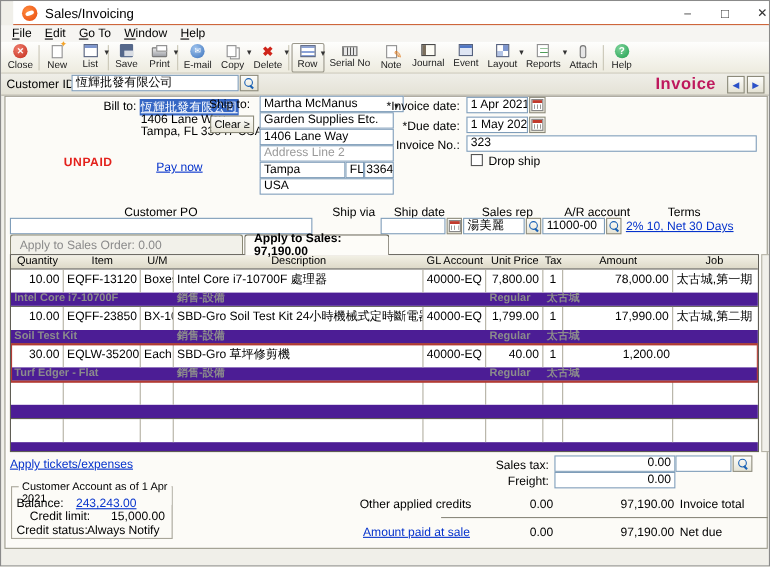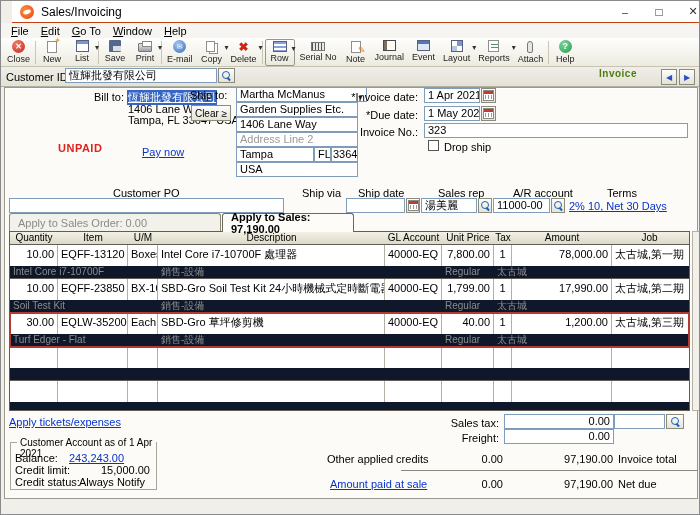--- a/index.html
+++ b/index.html
@@ -52,21 +52,21 @@
   .i-journal{width:13px;height:11px;border:1px solid #4a4a4a;background:linear-gradient(90deg,#7b6f5d 0 3px,#fdfcf5 3px);}
   .i-event{width:13px;height:11px;border:1px solid #55617e;background:linear-gradient(#4f76c4 0 3px,#dfe6f4 3px);}
   .i-layout{width:12px;height:12px;background:conic-gradient(#7d96cf 0 25%,#fff 0 50%,#b3c4e6 0 75%,#fff 0);border:1px solid #55617e;}
   .i-reports{width:11px;height:12px;background:#fff;border:1px solid #8f8f8f;}
   .i-reports::after{content:"";position:absolute;left:2px;top:3px;width:7px;height:6px;background:repeating-linear-gradient(#4f9c57 0 1px,transparent 1px 3px);}
   .i-attach{width:6px;height:12px;border:1px solid #777;border-radius:3px 3px 2px 2px;background:#e6e6e6;}
   .i-help{width:13px;height:13px;border-radius:50%;background:radial-gradient(circle at 35% 30%,#7fd49b,#1f9e4e);color:#fff;font-weight:bold;font-size:9px;}
   .i-help::before{content:"?";}
   
   .headerstrip{position:absolute;left:0;top:66px;width:100%;height:20px;background:linear-gradient(#efeee8,#e4e2d6);border-bottom:1px solid #b2afa0;}
-  .form-title{position:absolute;right:62px;top:67px;font-size:10px;font-weight:bold;color:#4d7c0f;letter-spacing:.5px;}
+  .form-title{position:absolute;right:48px;top:67px;font-size:15px;font-weight:bold;color:#be185d;letter-spacing:.5px;}
   .nav-btn{position:absolute;top:68px;width:16px;height:16px;background:linear-gradient(#fdfdfb,#e4e2d4);border:1px solid #8c8a7a;display:flex;align-items:center;justify-content:center;font-size:8px;color:#2b51c8;}
   
   .content-bg{position:absolute;left:3px;top:86px;width:694px;height:412px;background:#fcfbf7;border:1px solid #9b998c;box-shadow:inset 1px 1px 0 #fff;}
   .lbl{position:absolute;white-space:nowrap;}
   .fld{position:absolute;background:#fff;border:1px solid #7f9db9;padding:0 3px;line-height:13px;height:15px;overflow:hidden;white-space:nowrap;}
   .fld.num{text-align:right;}
   .ph{color:#9a9a9a;}
   .lnk{color:#0633cc;text-decoration:underline;cursor:pointer;white-space:nowrap;}
   .sbtn{position:absolute;background:linear-gradient(#fdfdfb,#e6e4d6);border:1px solid #8c8a7a;display:flex;align-items:center;justify-content:center;font-size:10px;}
   .mag{width:9px;height:9px;position:relative;}
@@ -80,21 +80,21 @@
   .unpaid{position:absolute;font-size:11px;font-weight:bold;color:#e3211c;letter-spacing:.5px;}
   
   .tab{position:absolute;top:212px;height:18px;border:1px solid #8a8874;border-bottom:none;border-radius:3px 3px 0 0;display:flex;align-items:center;padding:0 8px;background:#f2f1ea;color:#8a8a8a;}
   .tab.active{background:#fdfcf8;color:#000;font-weight:bold;height:19px;z-index:5;border-color:#6b695c;}
   
   .table{position:absolute;left:8px;top:230px;width:681px;height:180px;border:1px solid #5f5d55;background:#fff;overflow:hidden;}
   .trow,.thead,.tsub{display:grid;grid-template-columns:48px 70px 30px 227px 57px 52px 18px 100px 75px;}
   .thead{background:linear-gradient(#f3f1e6,#ddd9c8);border-bottom:1px solid #5f5d55;height:13px;}
   .thead .hc{font-size:10px;text-align:center;overflow:hidden;white-space:nowrap;line-height:12px;}
   .trow{height:21px;}
-  .tsub{height:12px;background:#0f172a;color:#8c8c8c;}
+  .tsub{height:12px;background:#4c1d95;color:#8c8c8c;font-weight:bold;}
   .tc{border-right:1px solid #b3b0a2;padding:1px 3px;overflow:hidden;white-space:nowrap;line-height:17px;}
   .tc:last-child{border-right:none;}
   .tsc{padding:0 3px;overflow:hidden;white-space:nowrap;line-height:11px;font-size:10px;}
   .r{text-align:right;}
   .ctr{text-align:center;}
   .tgroup{border-bottom:1px solid #5f5d55;}
   .hl{outline:2px solid #b23b34;outline-offset:-1px;position:relative;z-index:3;}
   .vscroll{position:absolute;left:691px;top:230px;width:8px;height:180px;background:#f1f0ea;border:1px solid #b5b2a5;}
   
   .acct-box{position:absolute;left:9px;top:441px;width:147px;height:48px;border:1px solid #a9a69a;}
@@ -340,21 +340,20 @@
     <div class="tgroup hl">
       <div class="trow">
         <span class="tc r">30.00</span>
         <span class="tc">EQLW-35200</span>
         <span class="tc">Each</span>
         <span class="tc">SBD-Gro 草坪修剪機</span>
         <span class="tc">40000-EQ</span>
         <span class="tc r">40.00</span>
         <span class="tc ctr">1</span>
         <span class="tc r">1,200.00</span>
-        <span class="tc">太古城,第三期</span>
       </div>
       <div class="tsub">
         <span class="tsc" style="grid-column:1/4;">Turf Edger - Flat</span>
         <span class="tsc" style="grid-column:4/5;">銷售-設備</span>
         <span class="tsc" style="grid-column:6/7;">Regular</span>
         <span class="tsc" style="grid-column:7/9;">太古城</span>
       </div>
     </div>
 
     <div class="tgroup">
@@ -406,19 +405,19 @@
   <div class="divline"></div>
   <span class="lbl lnk" style="left:329px;top:477px;">Amount paid at sale</span>
   <span class="lbl" style="left:420px;top:477px;width:82px;text-align:right;">0.00</span>
   <span class="lbl" style="left:520px;top:477px;width:92px;text-align:right;">97,190.00</span>
   <span class="lbl" style="left:617px;top:477px;">Net due</span>
 
   <div class="acct-box">
     <span class="acct-legend">Customer Account as of 1 Apr 2021</span>
     <span class="lbl" style="left:4px;top:9px;">Balance:</span>
     <span class="lbl lnk" style="left:58px;top:9px;">243,243.00</span>
-    <span class="lbl" style="left:4px;top:21px;">Credit limit:</span>
+    <span class="lbl" style="left:16px;top:21px;">Credit limit:</span>
     <span class="lbl" style="left:58px;top:21px;margin-left:32px;">15,000.00</span>
     <span class="lbl" style="left:4px;top:33px;">Credit status:</span>
     <span class="lbl" style="left:68px;top:33px;">Always Notify</span>
   </div>
 
 </div>
 
 </body></html>

